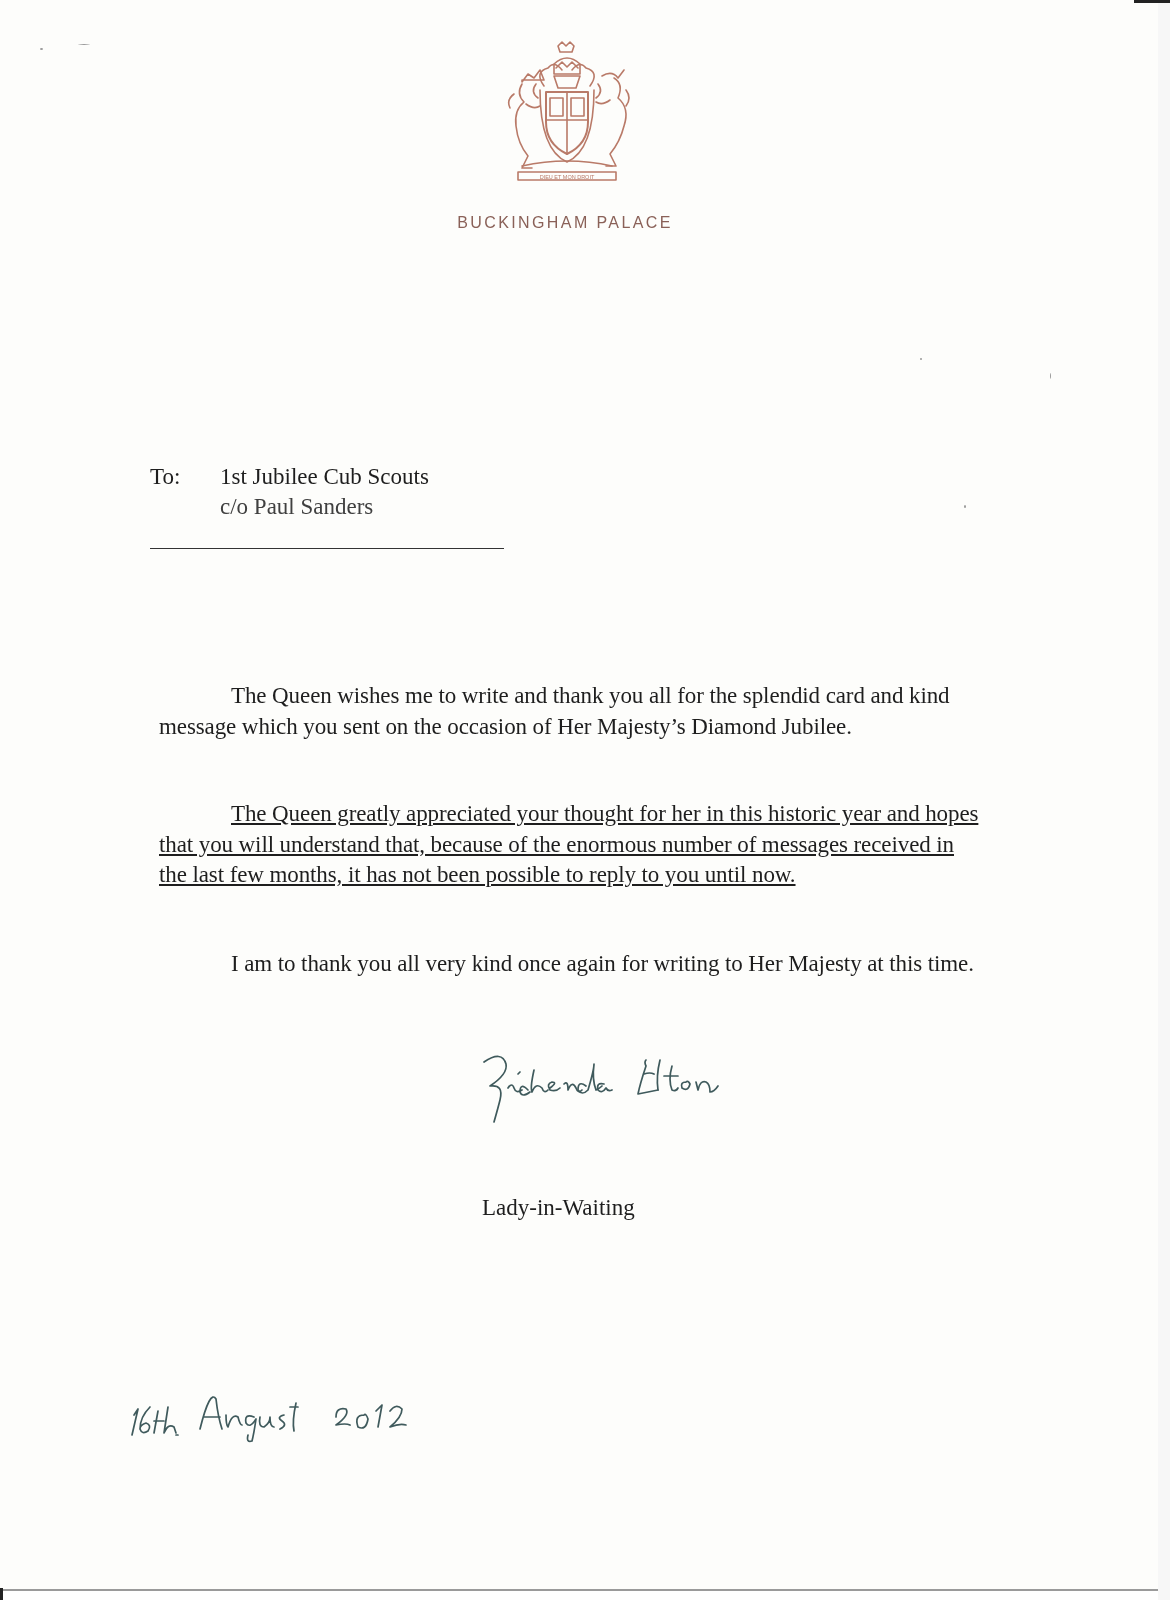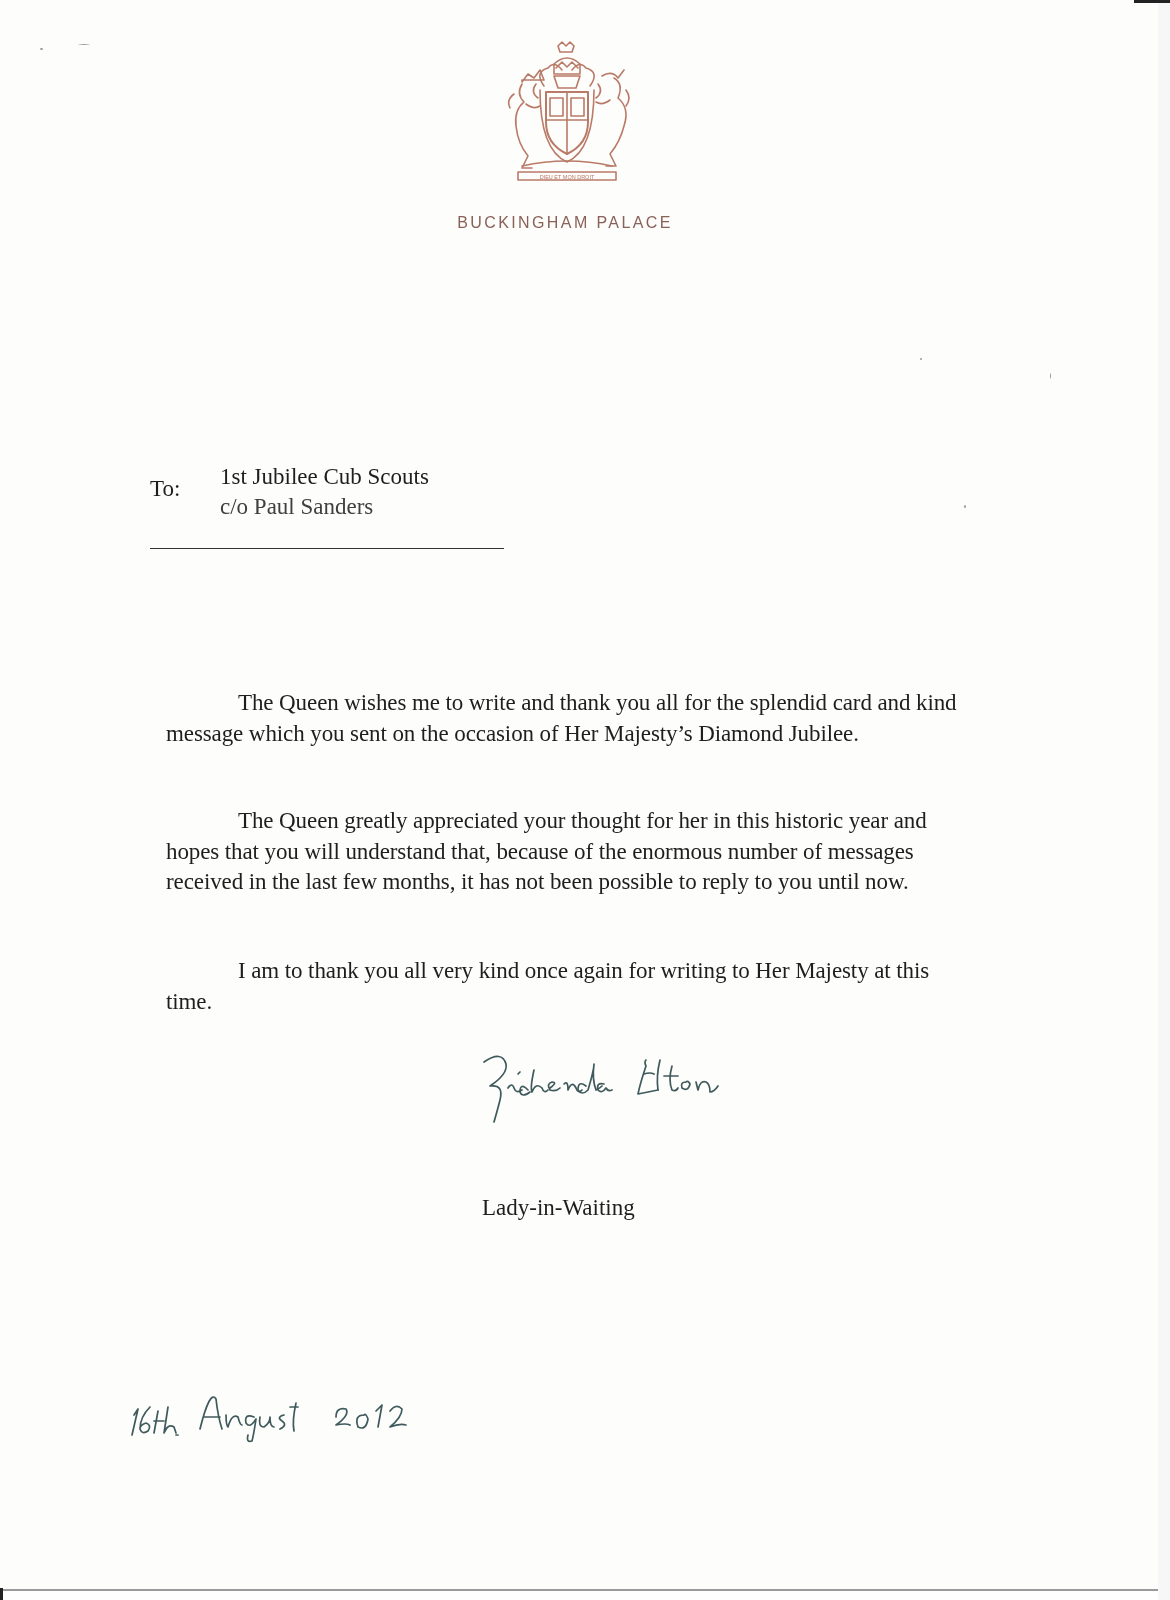--- a/index.html
+++ b/index.html
@@ -20,31 +20,31 @@
     }
     .corner-mark { position: absolute; right: 0; top: 0; width: 36px; height: 3px; background: #222; }
     .corner-mark-left { position: absolute; left: 0; bottom: 0; width: 3px; height: 12px; background: #222; }
     .crest { position: absolute; left: 492px; top: 40px; width: 150px; height: 146px; }
     .palace {
       position: absolute; left: 0; width: 1130px; top: 214px; text-align: center;
       font-family: "Liberation Sans", "DejaVu Sans", sans-serif;
       font-size: 16px; letter-spacing: 2.4px; color: #8a6158;
     }
     .to-block { position: absolute; left: 150px; top: 462px; font-size: 23px; line-height: 30px; }
-    .to-label { position: absolute; left: 0; top: 12px; text-align: right; }
+    .to-label { position: absolute; left: 0; top: 0; text-align: right; }
     .to-line1 { position: absolute; left: 70px; top: 0; white-space: nowrap; }
     .to-line2 { position: absolute; left: 70px; top: 30px; white-space: nowrap; color: #404040; }
     .to-rule { position: absolute; left: 150px; top: 548px; width: 354px; height: 1px; background: #333; }
     .body-text {
       position: absolute; left: 150px; width: 840px; font-size: 23px; line-height: 30.5px;
       letter-spacing: -0.1px;
     }
-    .body-text p { margin: 16px; text-indent: 72px; }
+    .body-text p { margin: 9px; text-indent: 72px; }
     .p1 { top: 672px; }
-    .p2 { top: 790px; }
+    .p2 { top: 790px; text-decoration: underline; }
     .p3 { top: 940px; }
     .signature { position: absolute; left: 478px; top: 1050px; width: 300px; height: 80px; }
     .role { position: absolute; left: 482px; top: 1195px; font-size: 23px; }
     .hand-date { position: absolute; left: 128px; top: 1385px; width: 340px; height: 60px; }
     .speck { position: absolute; background: #999; border-radius: 50%; }
   </style>
 </head>
 <body>
 
 <div class="page"></div>

